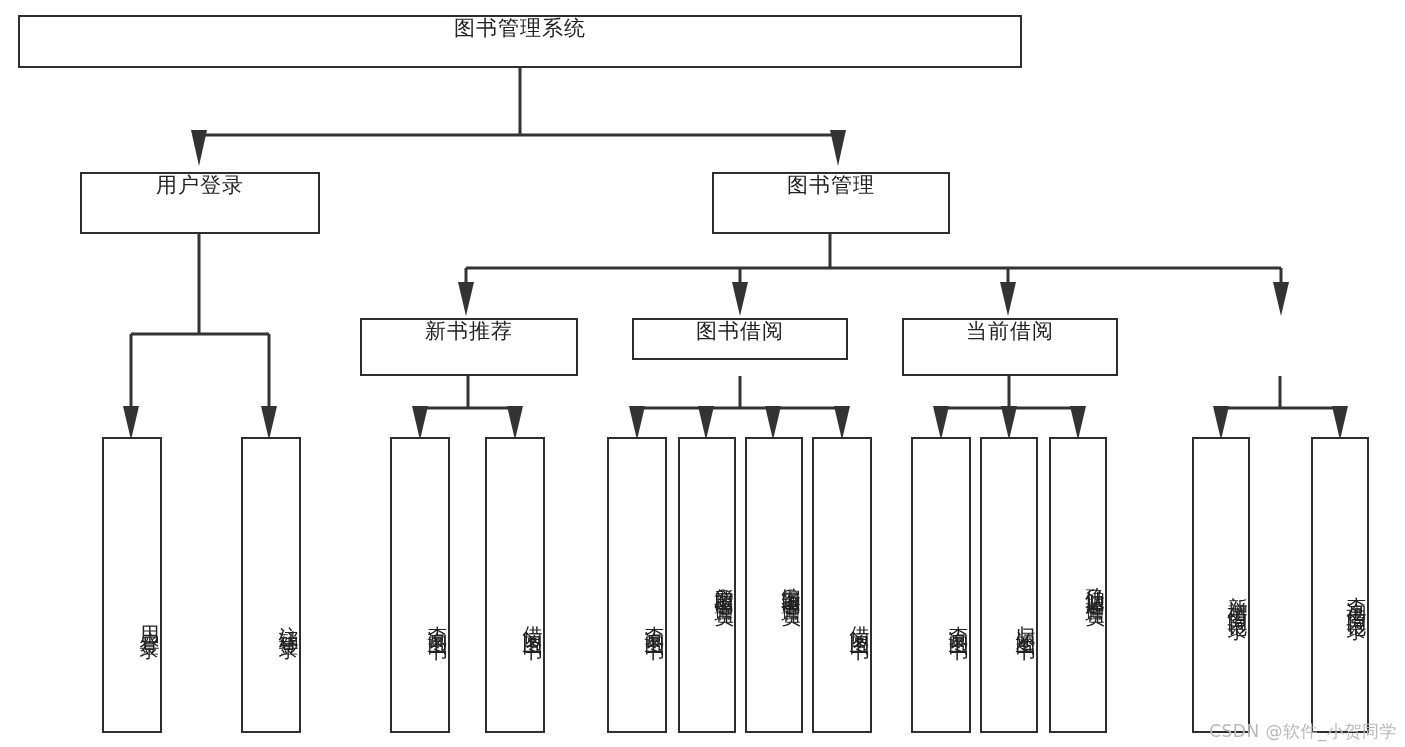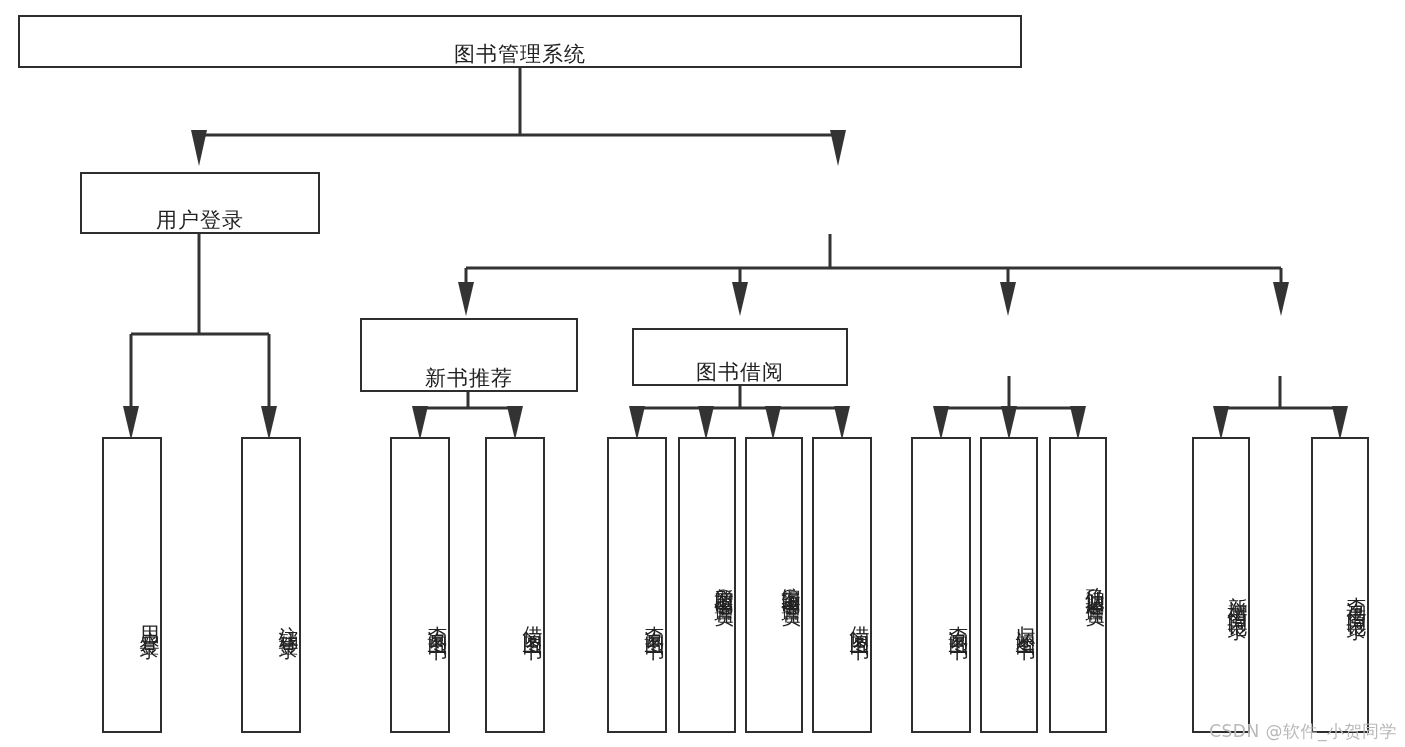--- a/index.html
+++ b/index.html
@@ -14,21 +14,21 @@
     background: #ffffff;
     font-family: "DejaVu Sans", "Liberation Sans", sans-serif;
     overflow: hidden;
   }
   .node {
     position: absolute;
     box-sizing: border-box;
     border: 2px solid #2e2e2e;
     background: #ffffff;
     display: flex;
-    align-items: flex-end;
+    align-items: flex-start;
     justify-content: center;
     color: #222222;
     text-align: center;
   }
   
   .node.h {
     font-size: 21px;
     letter-spacing: 1px;
     line-height: 1.1;
   }
@@ -145,26 +145,32 @@
     </g>
   </svg>
 
   <div class="node h" style="left:18px; top:15px; width:1004px; height:53px;">
     <span>图书管理系统</span>
   </div>
 
   <div class="node h" style="left:80px; top:172px; width:240px; height:62px;">
     <span>用户登录</span>
   </div>
-
-  <div class="node h" style="left:360px; top:318px; width:218px; height:74px;">
+  <div class="node h" style="left:712px; top:172px; width:238px; height:62px;">
+    <span>图书管理</span>
+  </div>
+
+  <div class="node h" style="left:360px; top:318px; width:218px; height:58px;">
     <span>新书推荐</span>
   </div>
-  <div class="node h" style="left:632px; top:328px; width:216px; height:58px;">
+  <div class="node h" style="left:632px; top:318px; width:216px; height:42px;">
     <span>图书借阅</span>
+  </div>
+  <div class="node h" style="left:902px; top:318px; width:216px; height:58px;">
+    <span>当前借阅</span>
   </div>
 
   <div class="node v" style="left:102px; top:437px; width:60px; height:296px; padding-top:75px;">
     <span>用户登录</span>
   </div>
   <div class="node v" style="left:241px; top:437px; width:60px; height:296px; padding-top:75px;">
     <span>注销登录</span>
   </div>
 
   <div class="node v" style="left:390px; top:437px; width:60px; height:296px; padding-top:75px;">

